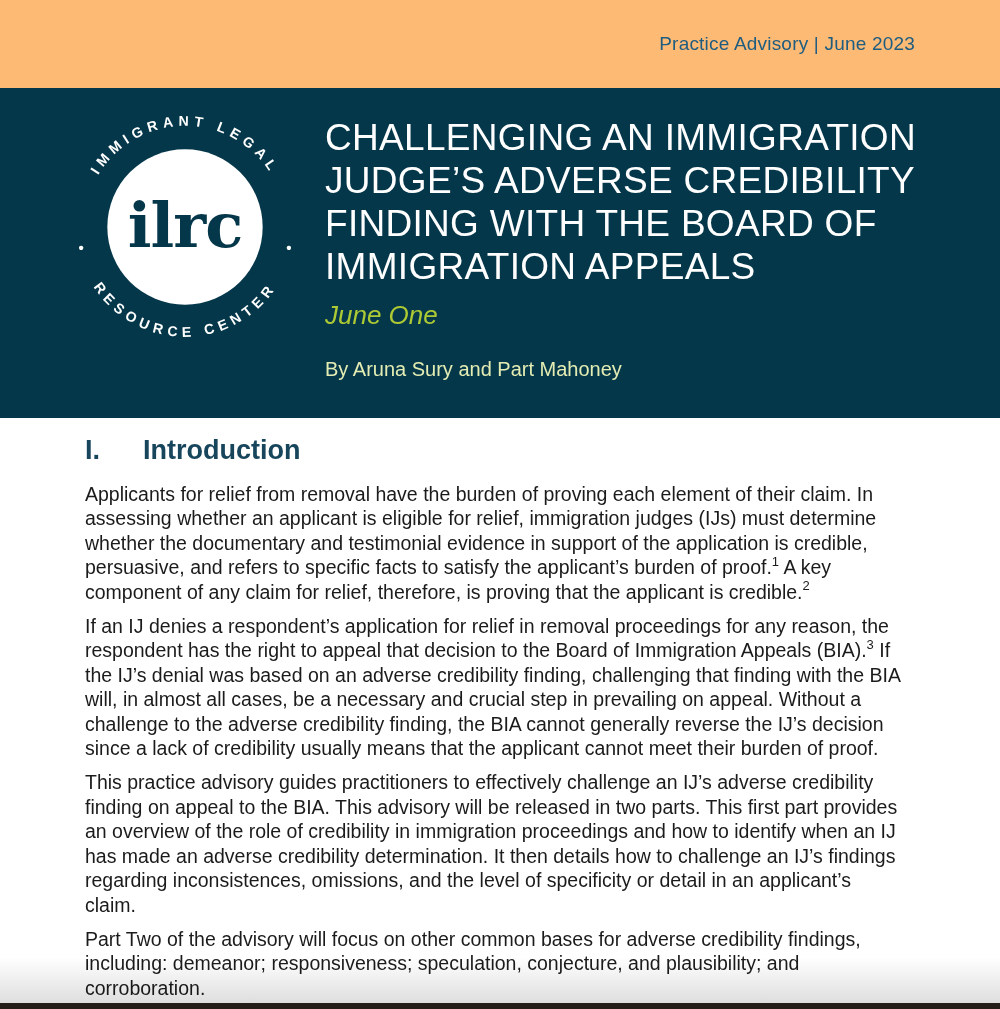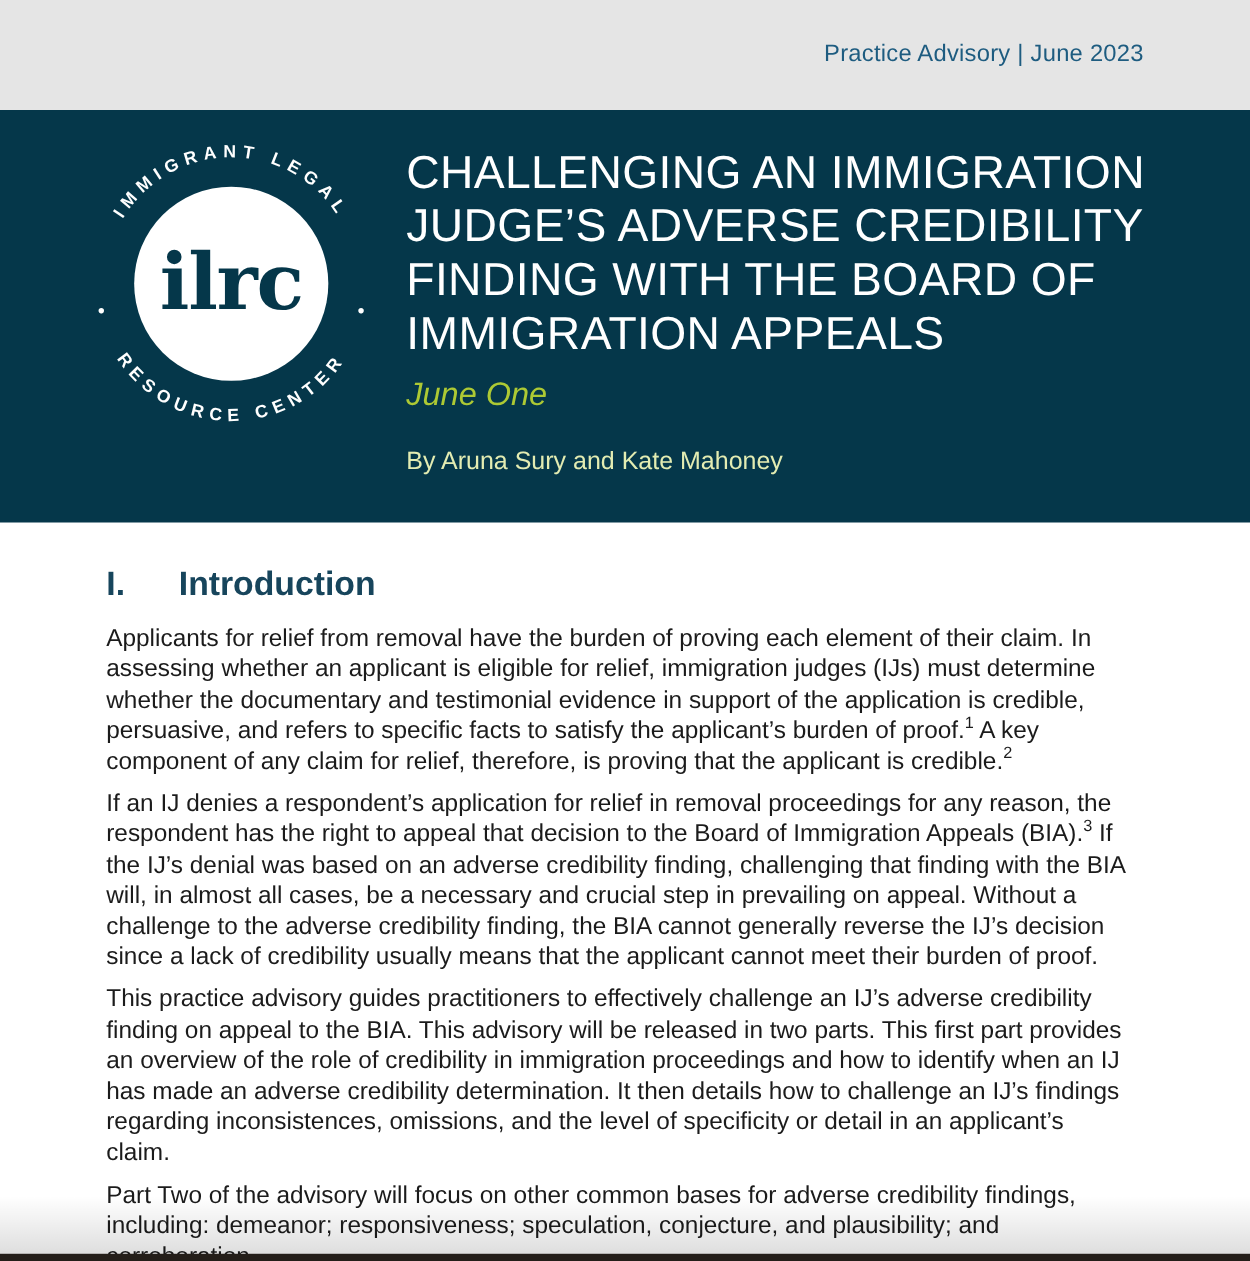--- a/index.html
+++ b/index.html
@@ -6,21 +6,21 @@
   html,body { width:1000px; height:1009px; }
   body {
     position:relative;
     background:#ffffff;
     font-family:"Liberation Sans", sans-serif;
     overflow:hidden;
   }
   
   .masthead {
     position:absolute; top:0; left:0; width:1000px; height:88px;
-    background:#e5e5e5;
+    background:#fdba74;
     display:flex; align-items:center; justify-content:flex-end;
     padding-right:85px;
   }
   .masthead-label { font-size:19px; color:#1e5c80; letter-spacing:0.2px; }
 
   
   .header-band {
     position:absolute; top:88px; left:0; width:1000px; height:330px;
     background:#05374a;
   }
@@ -37,21 +37,21 @@
   .doc-subtitle {
     margin-top:12px; color:#adc934; font-size:26px; font-style:italic;
   }
   .doc-byline {
     margin-top:27px; color:#e3ecb2; font-size:20px;
   }
 
   
   .doc-main { position:absolute; top:418px; left:85px; width:833px; }
   .section-heading {
-    margin-top:34px; margin-bottom:16px;
+    margin-top:17px; margin-bottom:16px;
     color:#17455c; font-size:27px; font-weight:bold;
   }
   .section-number { display:inline-block; width:58px; }
   .paragraphs p {
     color:#1b1b1b; font-size:19.5px; line-height:24.4px;
     white-space:pre-line;
     margin:0 0 10px 0;
   }
   .paragraphs sup {
     font-size:13px; line-height:0; position:relative; top:-1px;
@@ -92,21 +92,21 @@
       <text class="wordmark" x="116" y="136" text-anchor="middle">ilrc</text>
     </svg>
   </div>
 
   <div class="header-text">
     <div class="doc-title">CHALLENGING AN IMMIGRATION
 JUDGE’S ADVERSE CREDIBILITY
 FINDING WITH THE BOARD OF
 IMMIGRATION APPEALS</div>
     <div class="doc-subtitle">June One</div>
-    <div class="doc-byline">By Aruna Sury and Kate Mahoney</div>
+    <div class="doc-byline">By Aruna Sury and Part Mahoney</div>
   </div>
 </div>
 
 <div class="doc-main">
   <div class="section-heading">
     <span class="section-number">I.</span><span>Introduction</span>
   </div>
   <div class="paragraphs">
       <p>Applicants for relief from removal have the burden of proving each element of their claim. In
 assessing whether an applicant is eligible for relief, immigration judges (IJs) must determine

